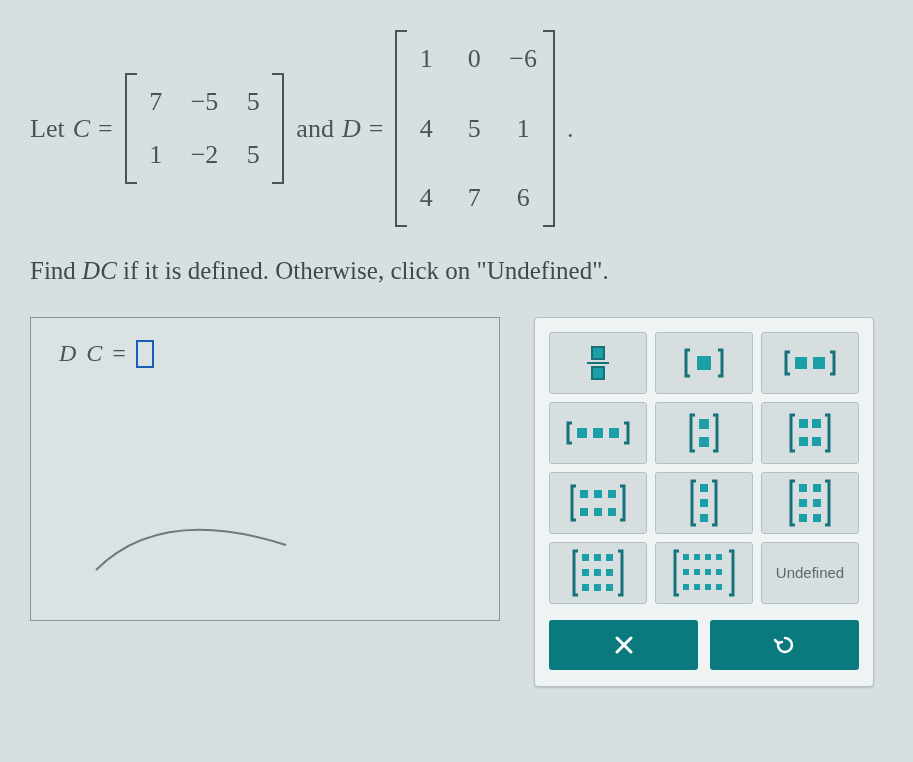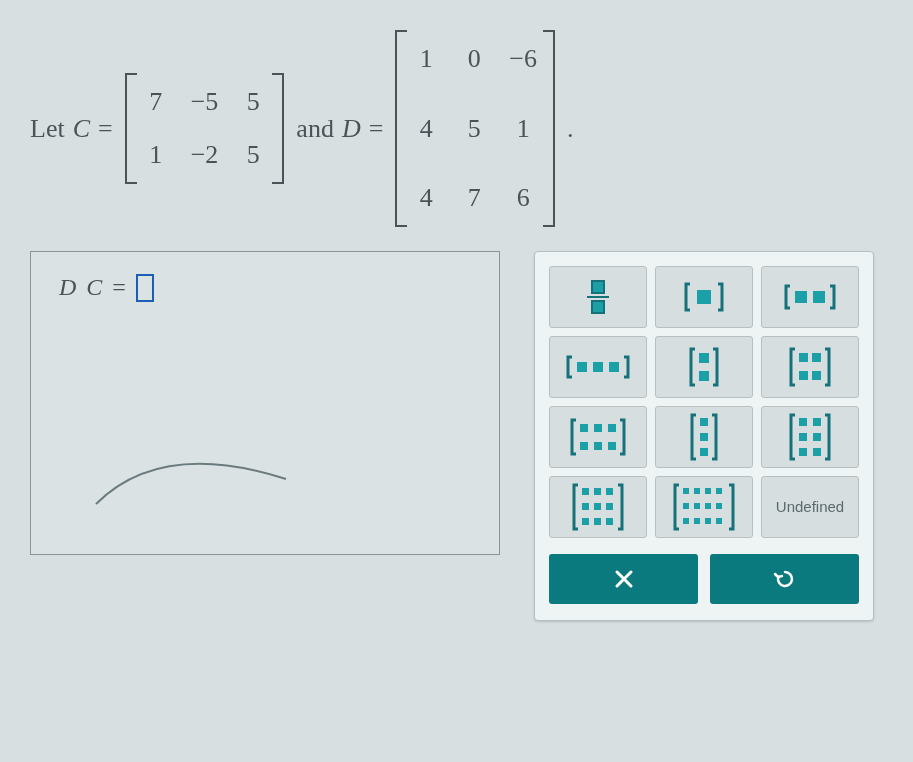--- a/index.html
+++ b/index.html
@@ -177,20 +177,23 @@
         <span>4</span>
         <span>7</span>
         <span>6</span>
       </span>
       <span class="bracket right"></span>
     </span>
 
     <span>.</span>
   </div>
 
+  <div class="instruction">
+    Find <span class="var">DC</span> if it is defined. Otherwise, click on "Undefined".
+  </div>
 </div>
 
 <div class="workrow">
   <div class="answerbox">
     <div class="answer-eq">
       <span>D</span>
         <span>C</span>
       <span style="font-style:normal">=</span>
       <span class="placeholder-box"></span>
     </div>

